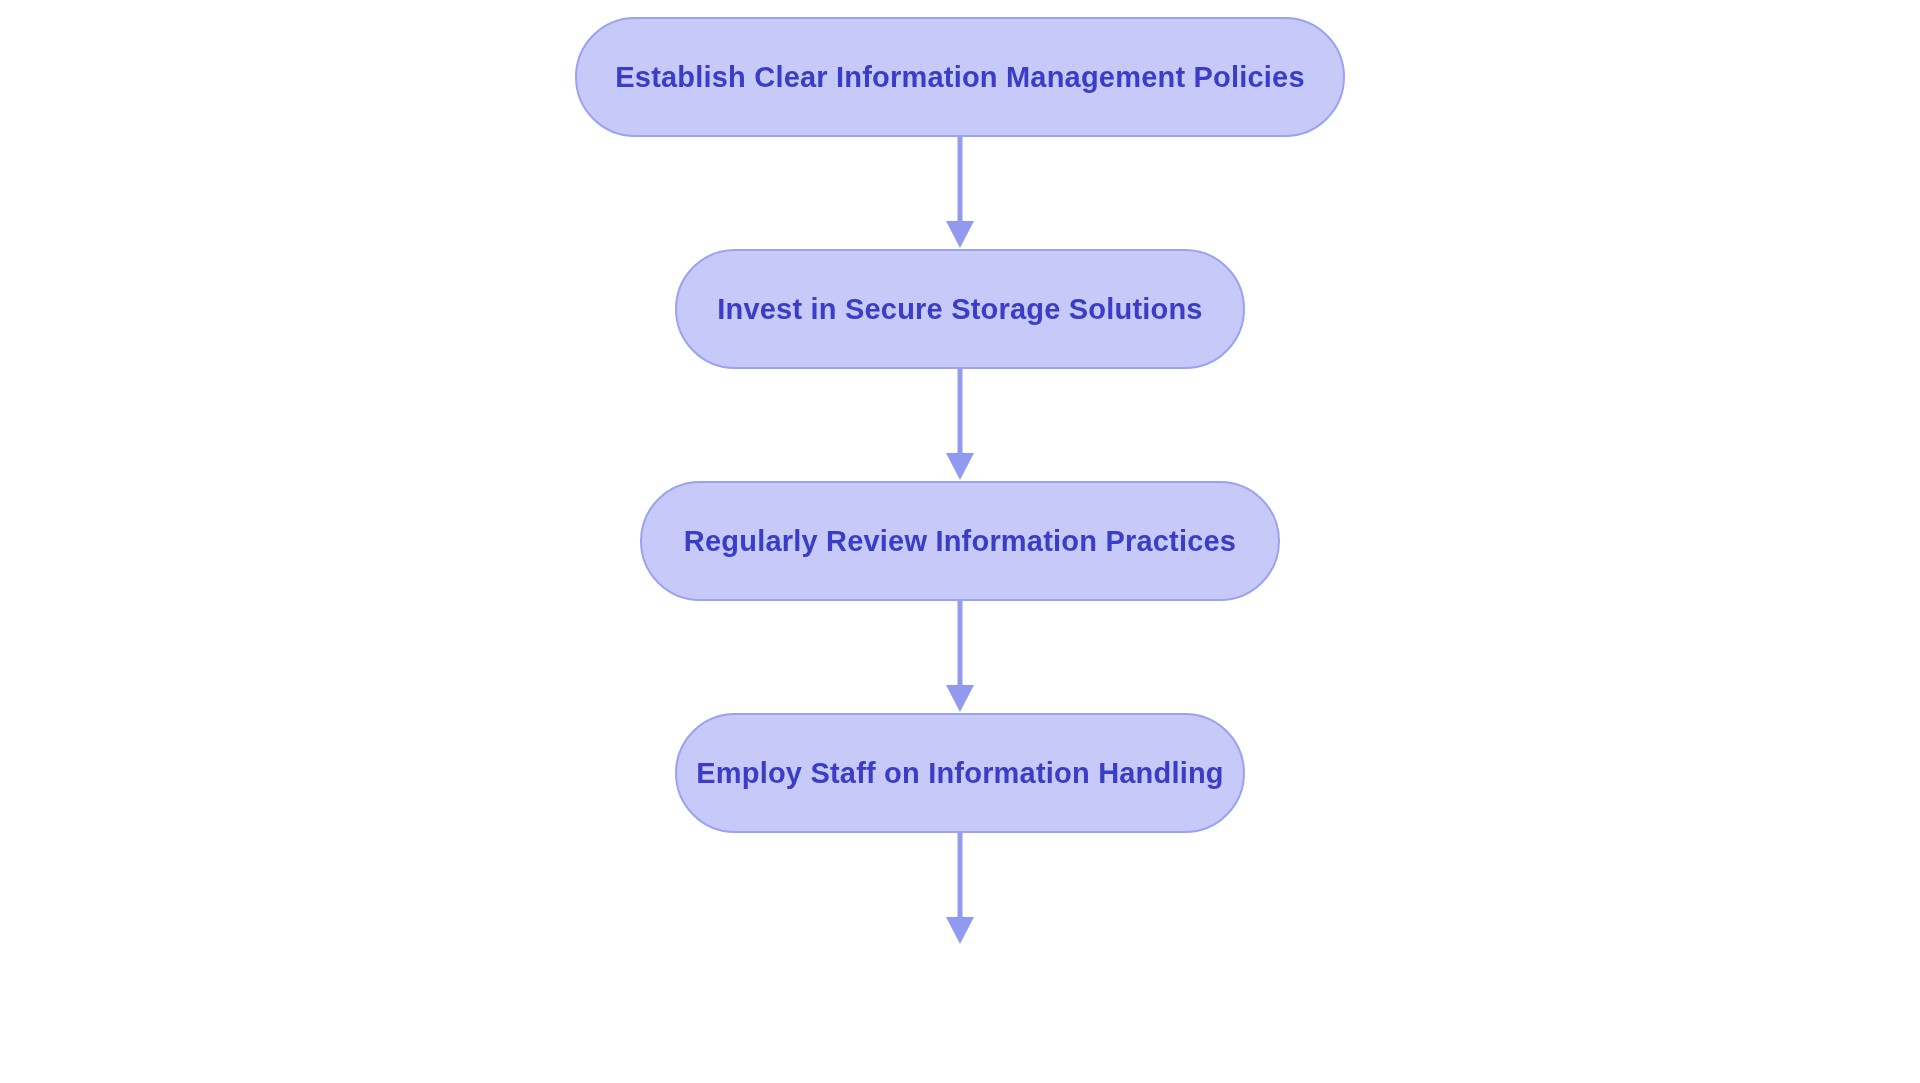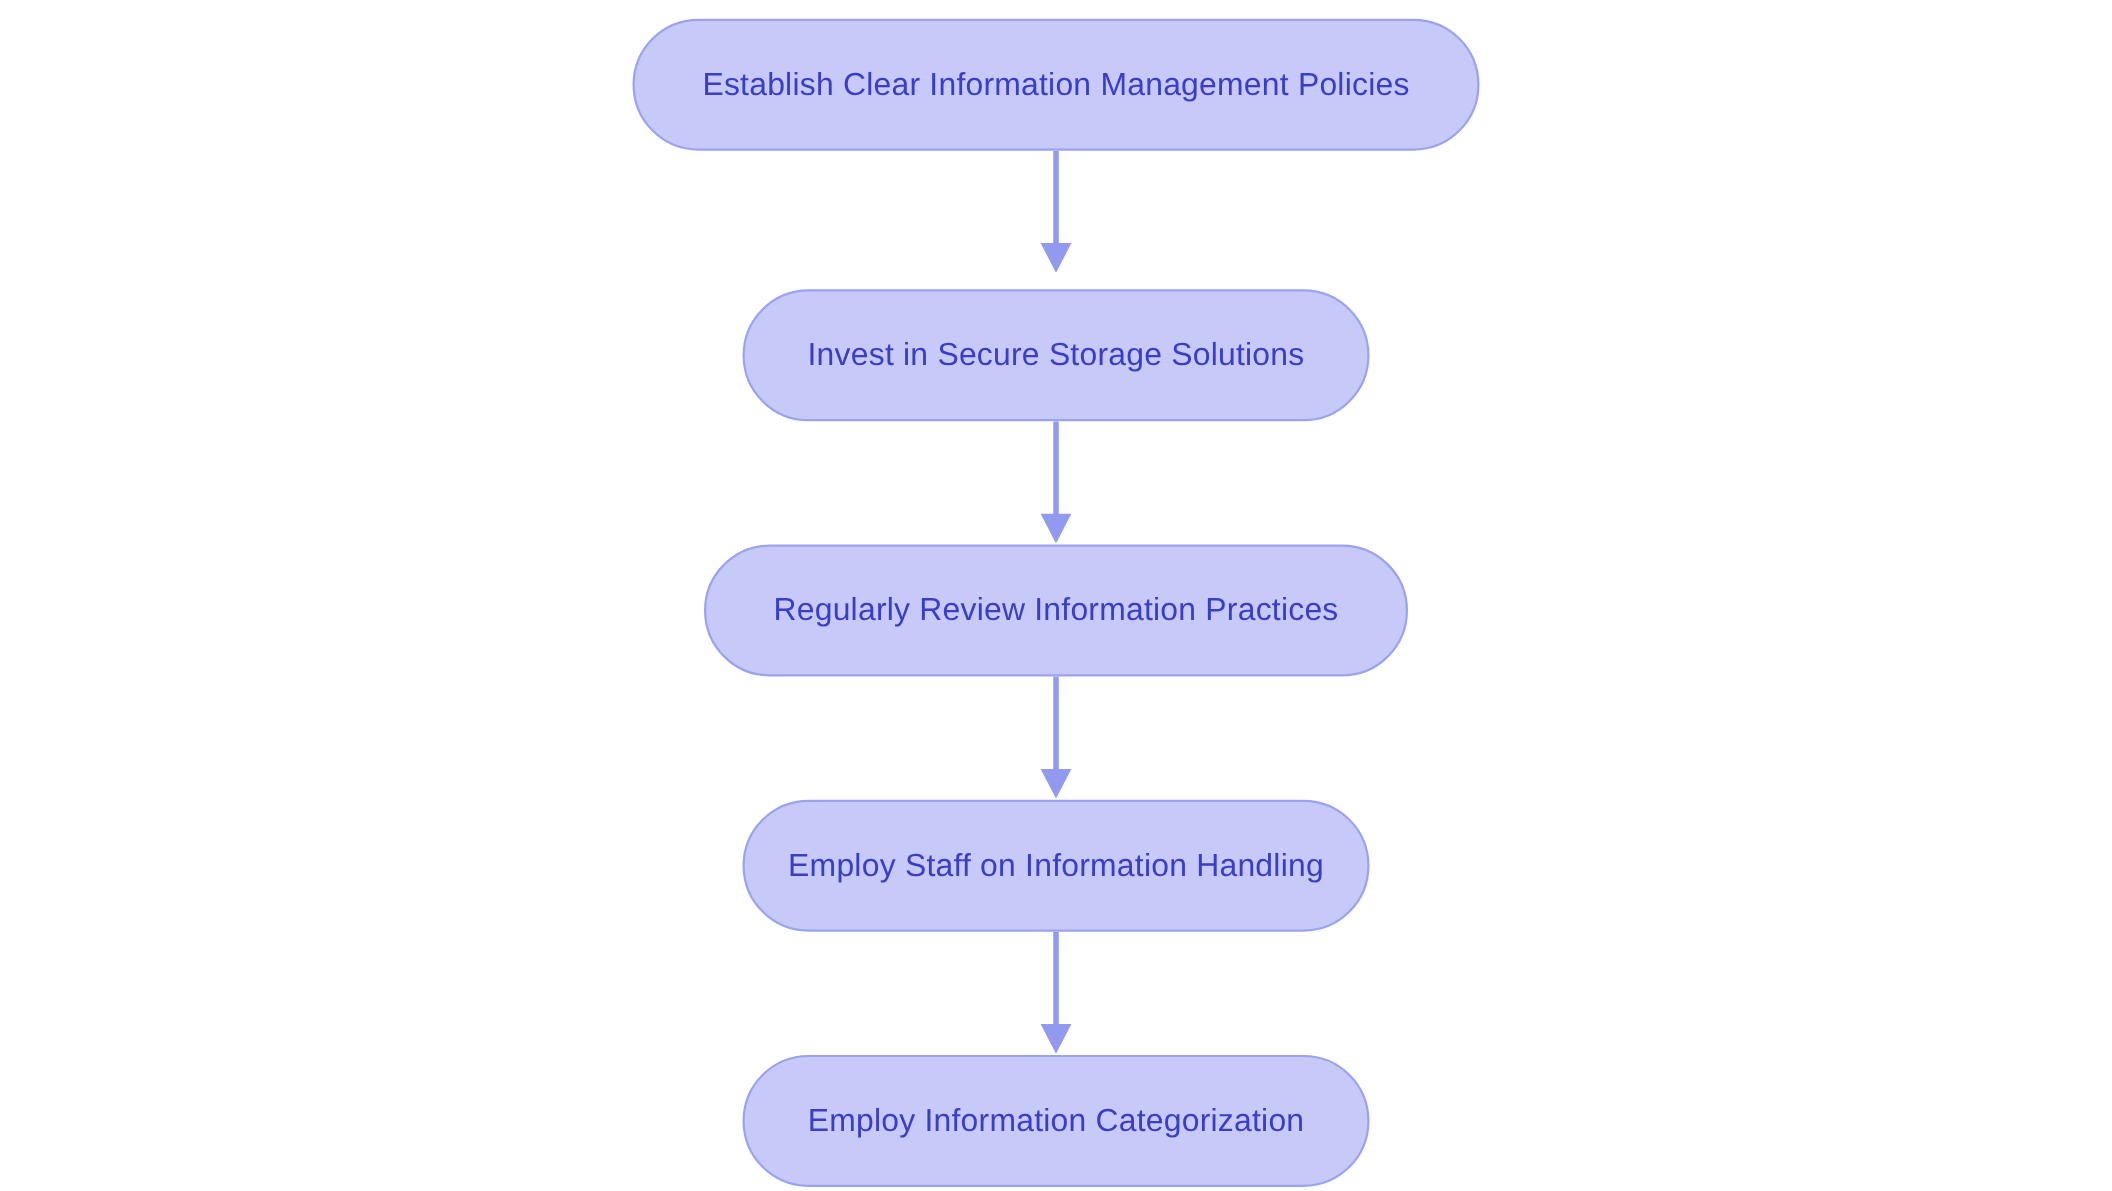--- a/index.html
+++ b/index.html
@@ -31,26 +31,26 @@
     background: var(--node-fill);
     border: 2px solid var(--node-border);
     display: flex;
     align-items: center;
     justify-content: center;
     flex: 0 0 auto;
   }
   .node-label {
     color: var(--node-text);
     font-size: 29px;
-    font-weight: 400;
+    font-weight: 700;
     white-space: nowrap;
     letter-spacing: 0.2px;
   }
   .node-1 { width: 770px; }
-  .node-2 { width: 570px; margin-top: 14px; }
+  .node-2 { width: 570px; }
   .node-3 { width: 640px; }
   .node-4 { width: 570px; }
   .node-5 { width: 570px; }
   .arrow {
     flex: 0 0 auto;
     display: block;
   }
   .arrow-line {
     stroke: var(--arrow);
     stroke-width: 5;
@@ -93,17 +93,14 @@
 
   <div class="node node-4">
     <span class="node-label">Employ Staff on Information Handling</span>
   </div>
 
   <svg class="arrow" width="40" height="112" viewBox="0 0 40 112" aria-hidden="true">
     <line class="arrow-line" x1="20" y1="0" x2="20" y2="88"></line>
     <polygon class="arrow-head" points="6,84 34,84 20,111"></polygon>
   </svg>
 
-  <div class="node node-5">
-    <span class="node-label">Employ Information Categorization</span>
-  </div>
 
 </div>
 
 </body></html>

